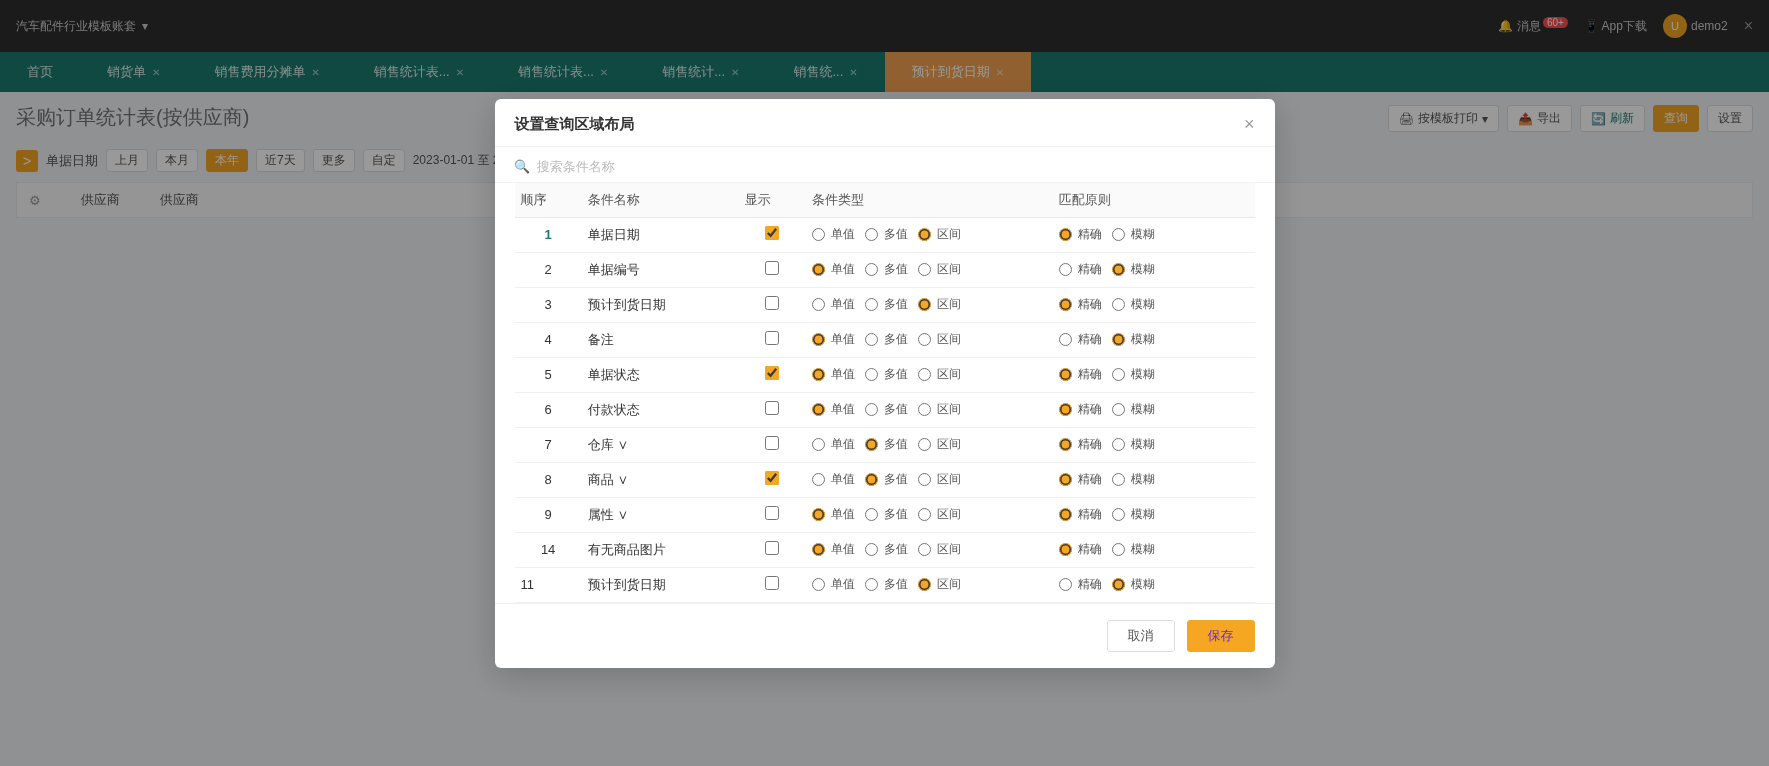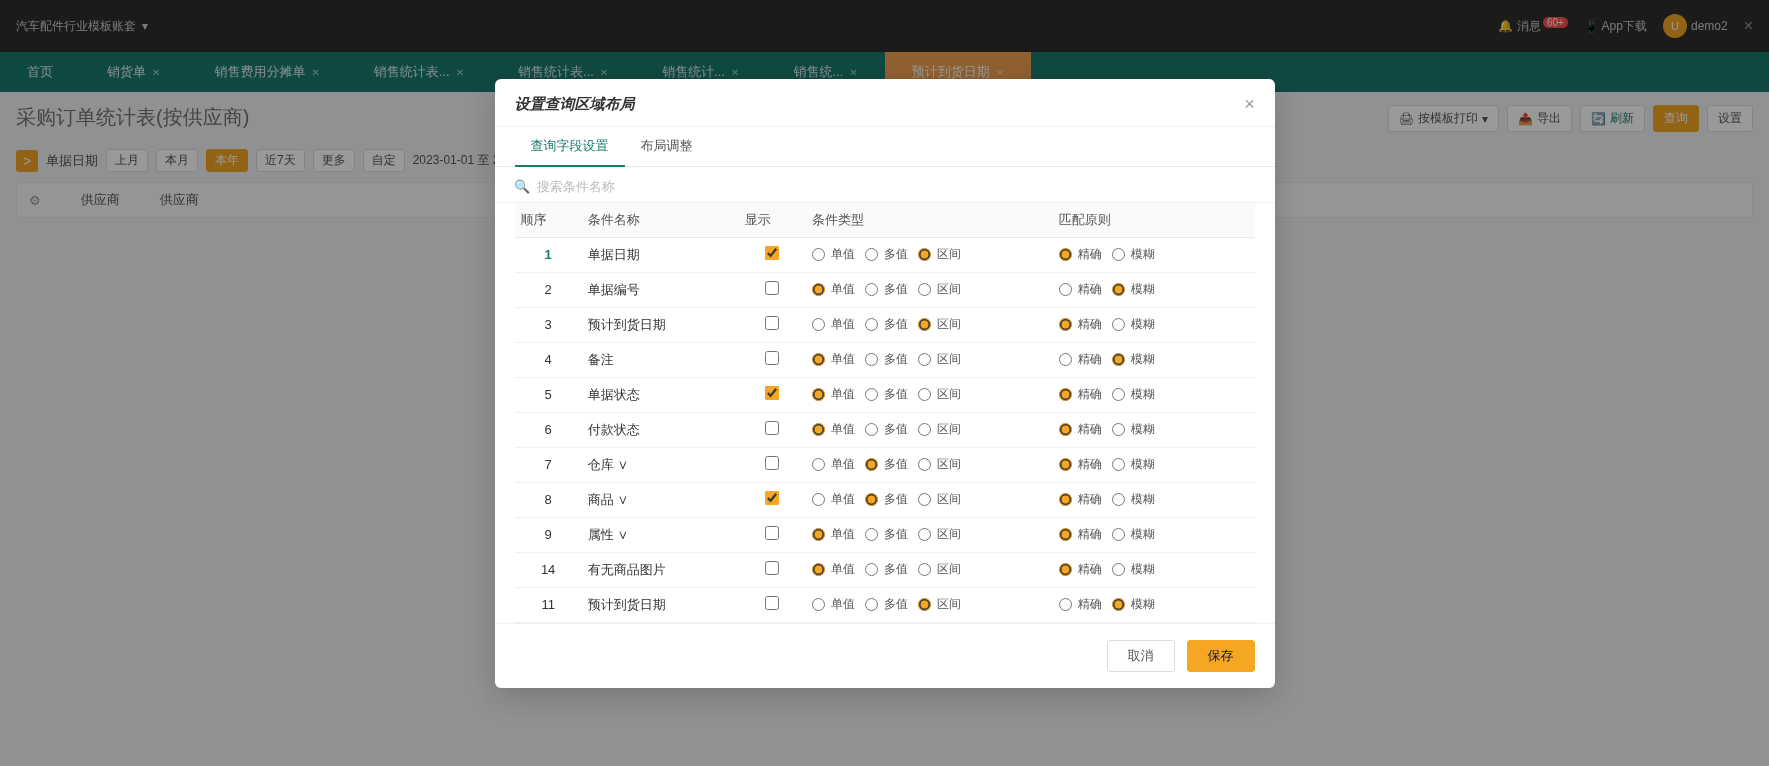--- a/index.html
+++ b/index.html
@@ -152,21 +152,20 @@
       display: flex;
       flex-direction: column;
       box-shadow: 0 8px 32px rgba(0,0,0,0.2);
     }
     .modal-header {
       display: flex;
       align-items: center;
       justify-content: space-between;
       padding: 16px 20px 12px;
       border-bottom: 1px solid #f0f0f0;
-      font-style: italic;
     }
     .modal-title { font-size: 15px; font-weight: bold; color: #333; }
     .modal-close { color: #999; cursor: pointer; font-size: 18px; line-height: 1; }
 
     
     .modal-tabs {
       display: flex;
       gap: 0;
       padding: 0 20px;
       border-bottom: 1px solid #e8e8e8;
@@ -274,21 +273,21 @@
       background: white;
       border-radius: 3px;
       cursor: pointer;
       font-size: 13px;
       color: #555;
     }
     .btn-save {
       padding: 6px 20px;
       border: 1px solid #f5a623;
       background: #f5a623;
-      color: #0f172a;
+      color: #6d28d9;
       border-radius: 3px;
       cursor: pointer;
       font-size: 13px;
     }
     .col-order { width: 60px; }
     .col-name { width: 140px; }
     .col-show { width: 60px; text-align: center; }
     .col-type { width: 220px; }
     .col-match { width: 180px; }
   </style>
@@ -391,28 +390,20 @@
 </div>
 
 <div class="overlay">
   <div class="modal">
 
     <div class="modal-header">
       <span class="modal-title">设置查询区域布局</span>
       <span class="modal-close">×</span>
     </div>
 
-    <div class="modal-tabs">
-      <div class="modal-tab active">
-        <span>查询字段设置</span>
-      </div>
-      <div class="modal-tab">
-        <span>布局调整</span>
-      </div>
-    </div>
 
     <div class="search-row">
       <span class="search-icon">🔍</span>
       <input class="search-input" type="text" placeholder="搜索条件名称" style="">
     </div>
 
     <div class="data-table">
       <table>
         <thead>
           <tr>
@@ -748,21 +739,21 @@
                     <span>精确</span>
                   </label>
                   <label class="radio-item">
                     <input type="radio" name="match_9" style="">
                     <span>模糊</span>
                   </label>
                 </div>
               </td>
             </tr>
             <tr>
-              <td style="text-align: center; margin-top: 48px;">11</td>
+              <td style="text-align: left; margin-top: 48px;">11</td>
               <td>预计到货日期</td>
               <td style="text-align: center;"><input type="checkbox" class="cb" style=""></td>
               <td>
                 <div class="radio-group">
                   <label class="radio-item">
                     <input type="radio" name="type_10" style="">
                     <span>单值</span>
                   </label>
                   <label class="radio-item">
                     <input type="radio" name="type_10" style="">

